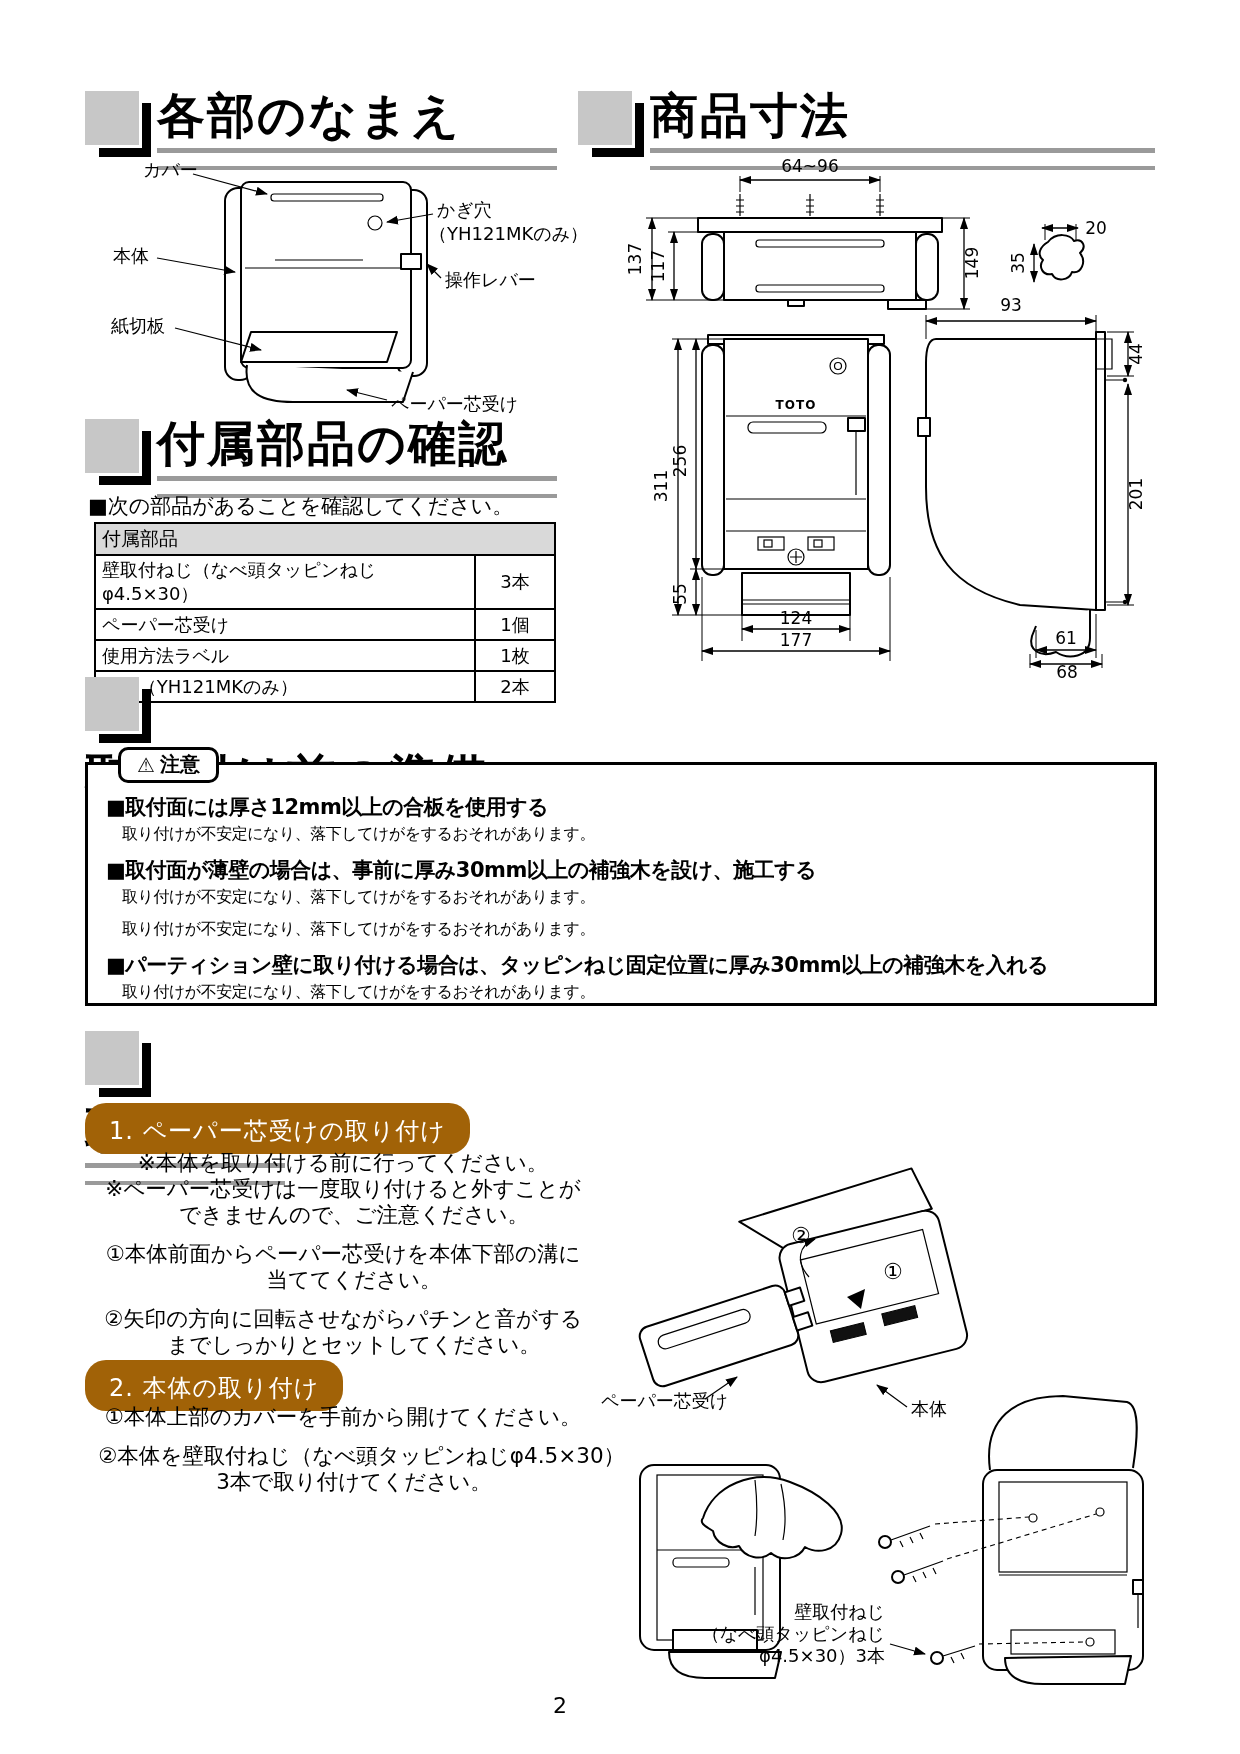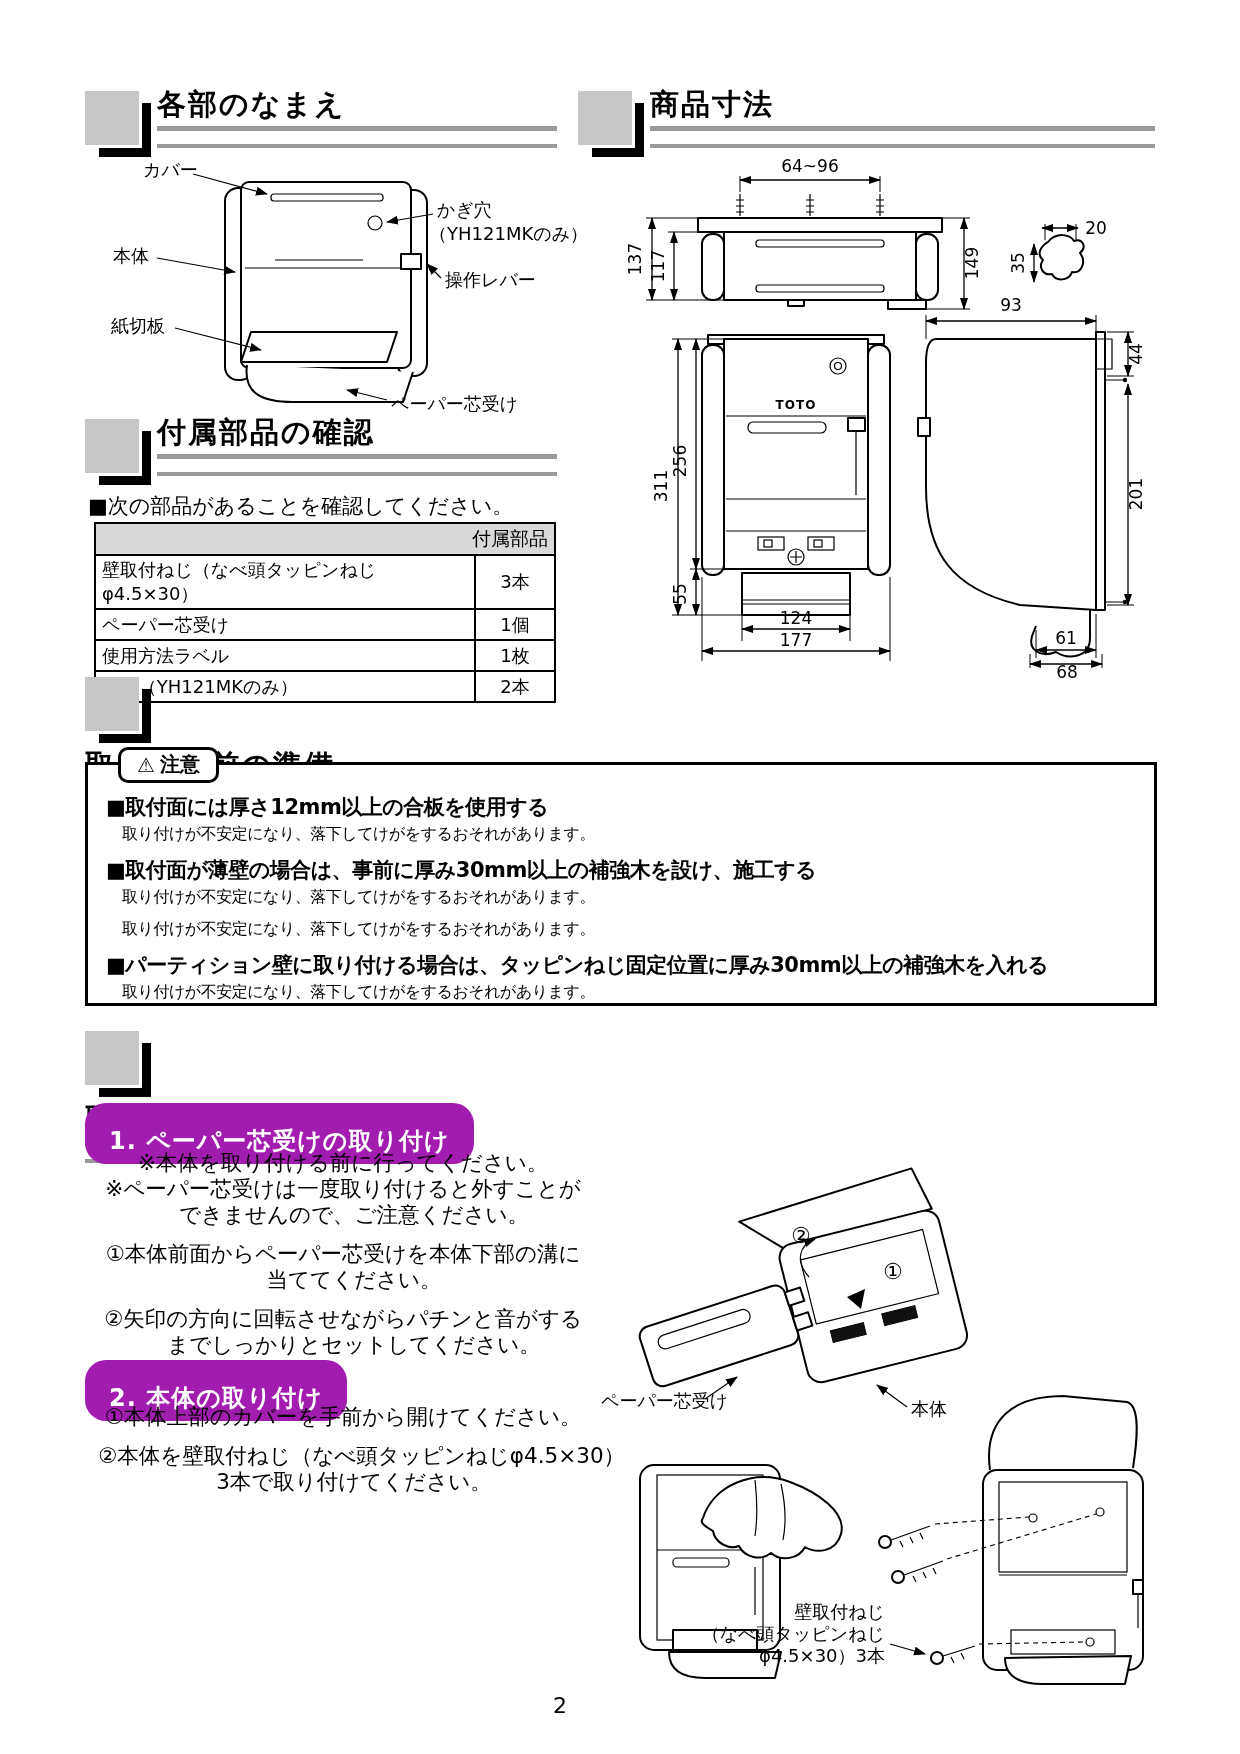--- a/index.html
+++ b/index.html
@@ -4,39 +4,39 @@
 <style>
   html,body{margin:0;padding:0;background:#e8e8e8;}
   .page{position:relative;width:1240px;height:1754px;background:#ffffff;margin:0 auto;
         font-family:"DejaVu Sans","Liberation Sans",sans-serif;color:#000;overflow:hidden;}
   
   .sec{position:absolute;display:flex;align-items:flex-start;gap:18px;}
   .sq{width:54px;height:54px;background:#c7c7c7;position:relative;flex:none;margin-top:3px;}
   .sq::before{content:"";position:absolute;left:14px;right:-12px;bottom:-12px;height:9px;background:#000;}
   .sq::after{content:"";position:absolute;top:12px;right:-12px;bottom:-12px;width:9px;background:#000;}
   .sec-body{flex:1;padding-top:0;}
-  .sec-title{font-size:29px;font-weight:bold;letter-spacing:2px;line-height:1.15;white-space:nowrap;}
+  .sec-title{font-size:48px;font-weight:bold;letter-spacing:2px;line-height:1.15;white-space:nowrap;}
   .sec-rule{margin-top:5px;height:13px;border-top:5px solid #9a9a9a;border-bottom:4px solid #9a9a9a;}
   
   .note{position:absolute;font-size:21px;}
   table.acc{position:absolute;border-collapse:collapse;width:462px;font-size:18px;}
   table.acc th,table.acc td{border:2px solid #000;padding:2px 6px;height:25px;}
-  table.acc th{background:#d9d9d9;font-weight:normal;text-align:right;font-size:19px;}
+  table.acc th{background:#d9d9d9;font-weight:normal;text-align:left;font-size:19px;}
   td.qty{width:66px;text-align:center;}
   
   .caution{position:absolute;border:3px solid #000;background:#fff;}
   .caution-tab{position:absolute;top:-18px;left:30px;background:#fff;border:3px solid #000;
                border-radius:10px;padding:1px 16px 2px;font-size:20px;font-weight:bold;
                display:flex;align-items:center;gap:5px;}
   .caution-inner{padding:28px 20px 8px 18px;}
   .warn-head{font-size:21px;font-weight:bold;letter-spacing:-0.5px;}
   .warn-sub{font-size:16px;letter-spacing:-0.5px;margin:3px 0 11px 16px;}
   
-  .badge{position:absolute;background:#a21caf;color:#fff;border-radius:21px;
-         padding:22px 24px 7px;font-size:24px;font-weight:bold;letter-spacing:1px;white-space:nowrap;}
+  .badge{position:absolute;background:#a16207;color:#fff;border-radius:21px;
+         padding:12px 24px 7px;font-size:24px;font-weight:normal;letter-spacing:1px;white-space:nowrap;}
   .steps{position:absolute;font-size:21.5px;line-height:26px;width:490px;}
   .steps .line{white-space:nowrap;text-align:center;}
   .steps .cont{padding-left:22px;}
   .steps .gap{margin-top:13px;}
   .pagenum{position:absolute;left:0;right:120px;top:1693px;text-align:center;font-size:22px;}
   svg{position:absolute;overflow:visible;}
   svg .shape{fill:#fff;stroke:#000;stroke-width:2;stroke-linejoin:round;}
   svg .thin{fill:none;stroke:#000;stroke-width:1.2;}
   svg .dim{fill:none;stroke:#000;stroke-width:1.3;}
   svg .ext{fill:none;stroke:#000;stroke-width:1;}

